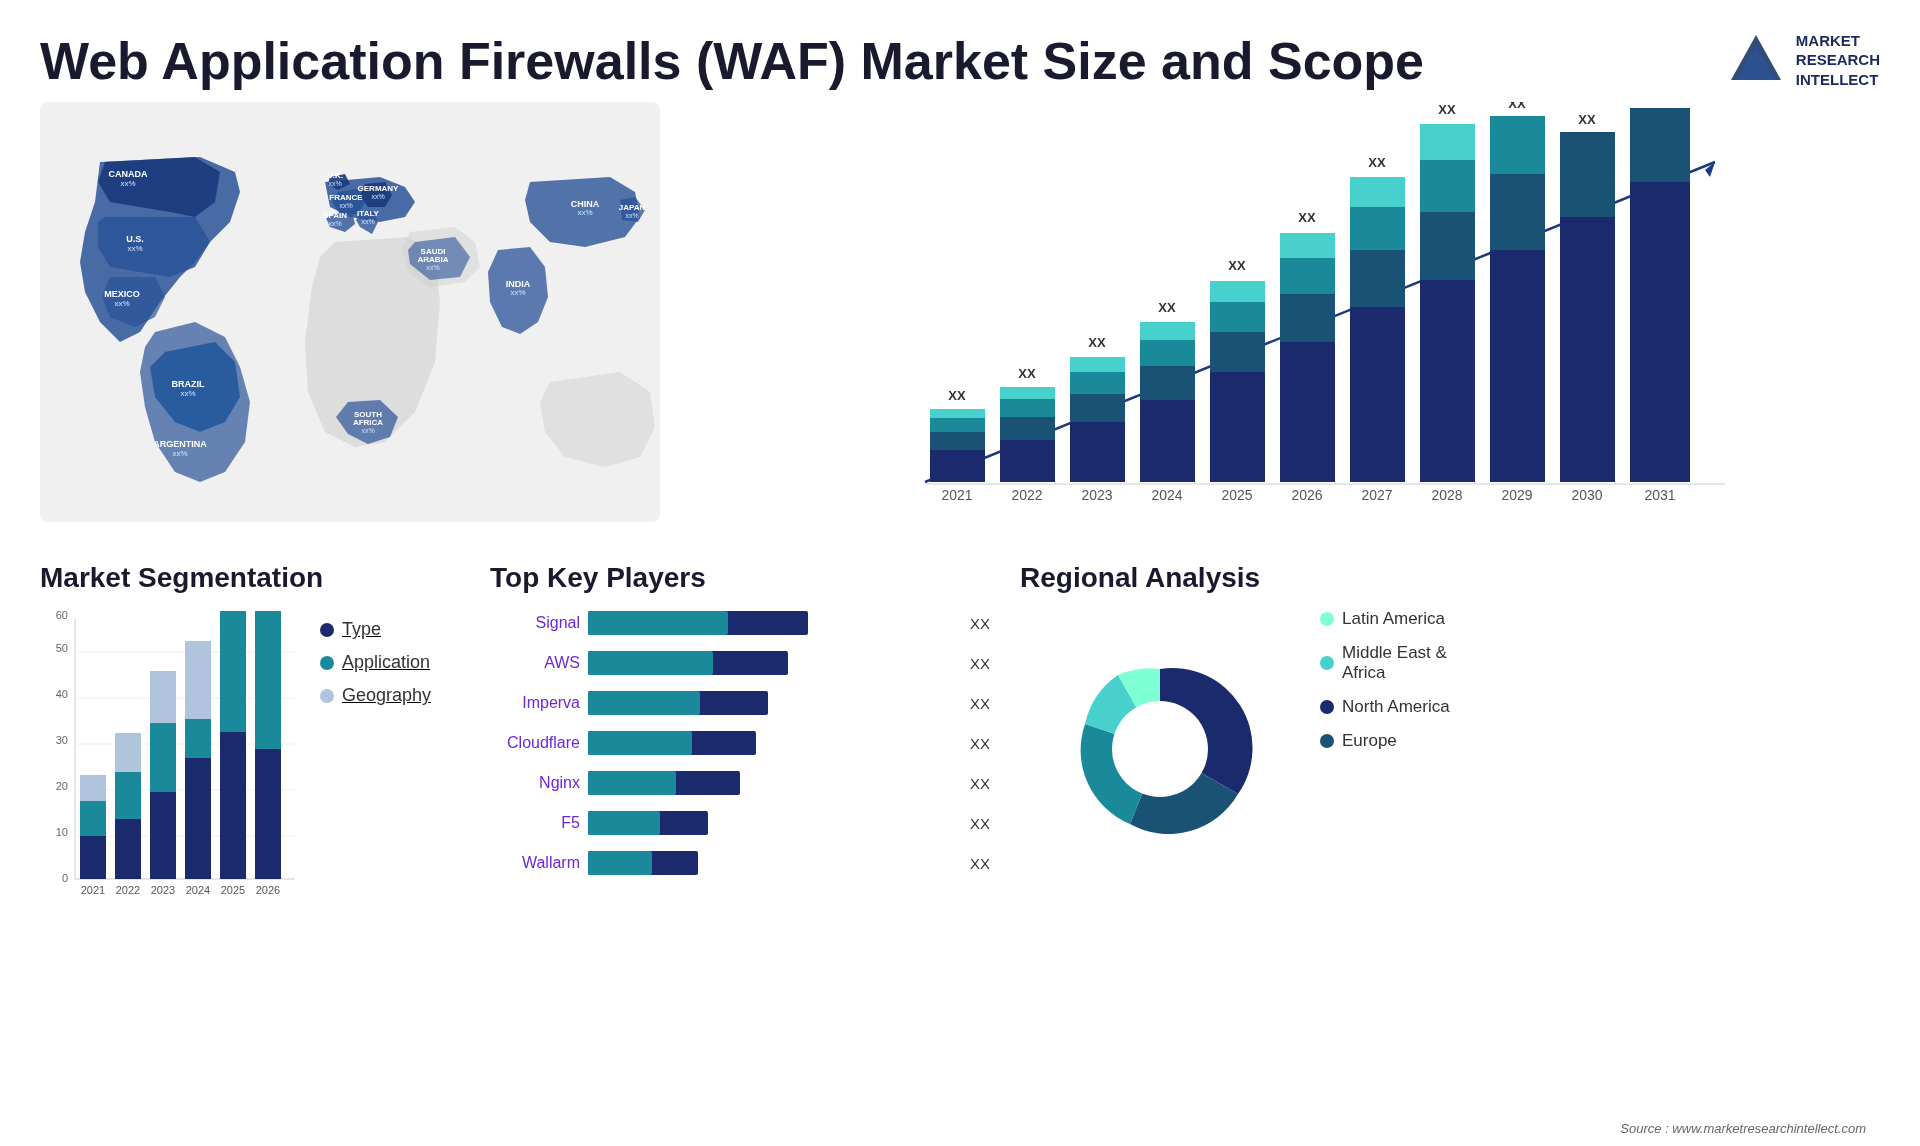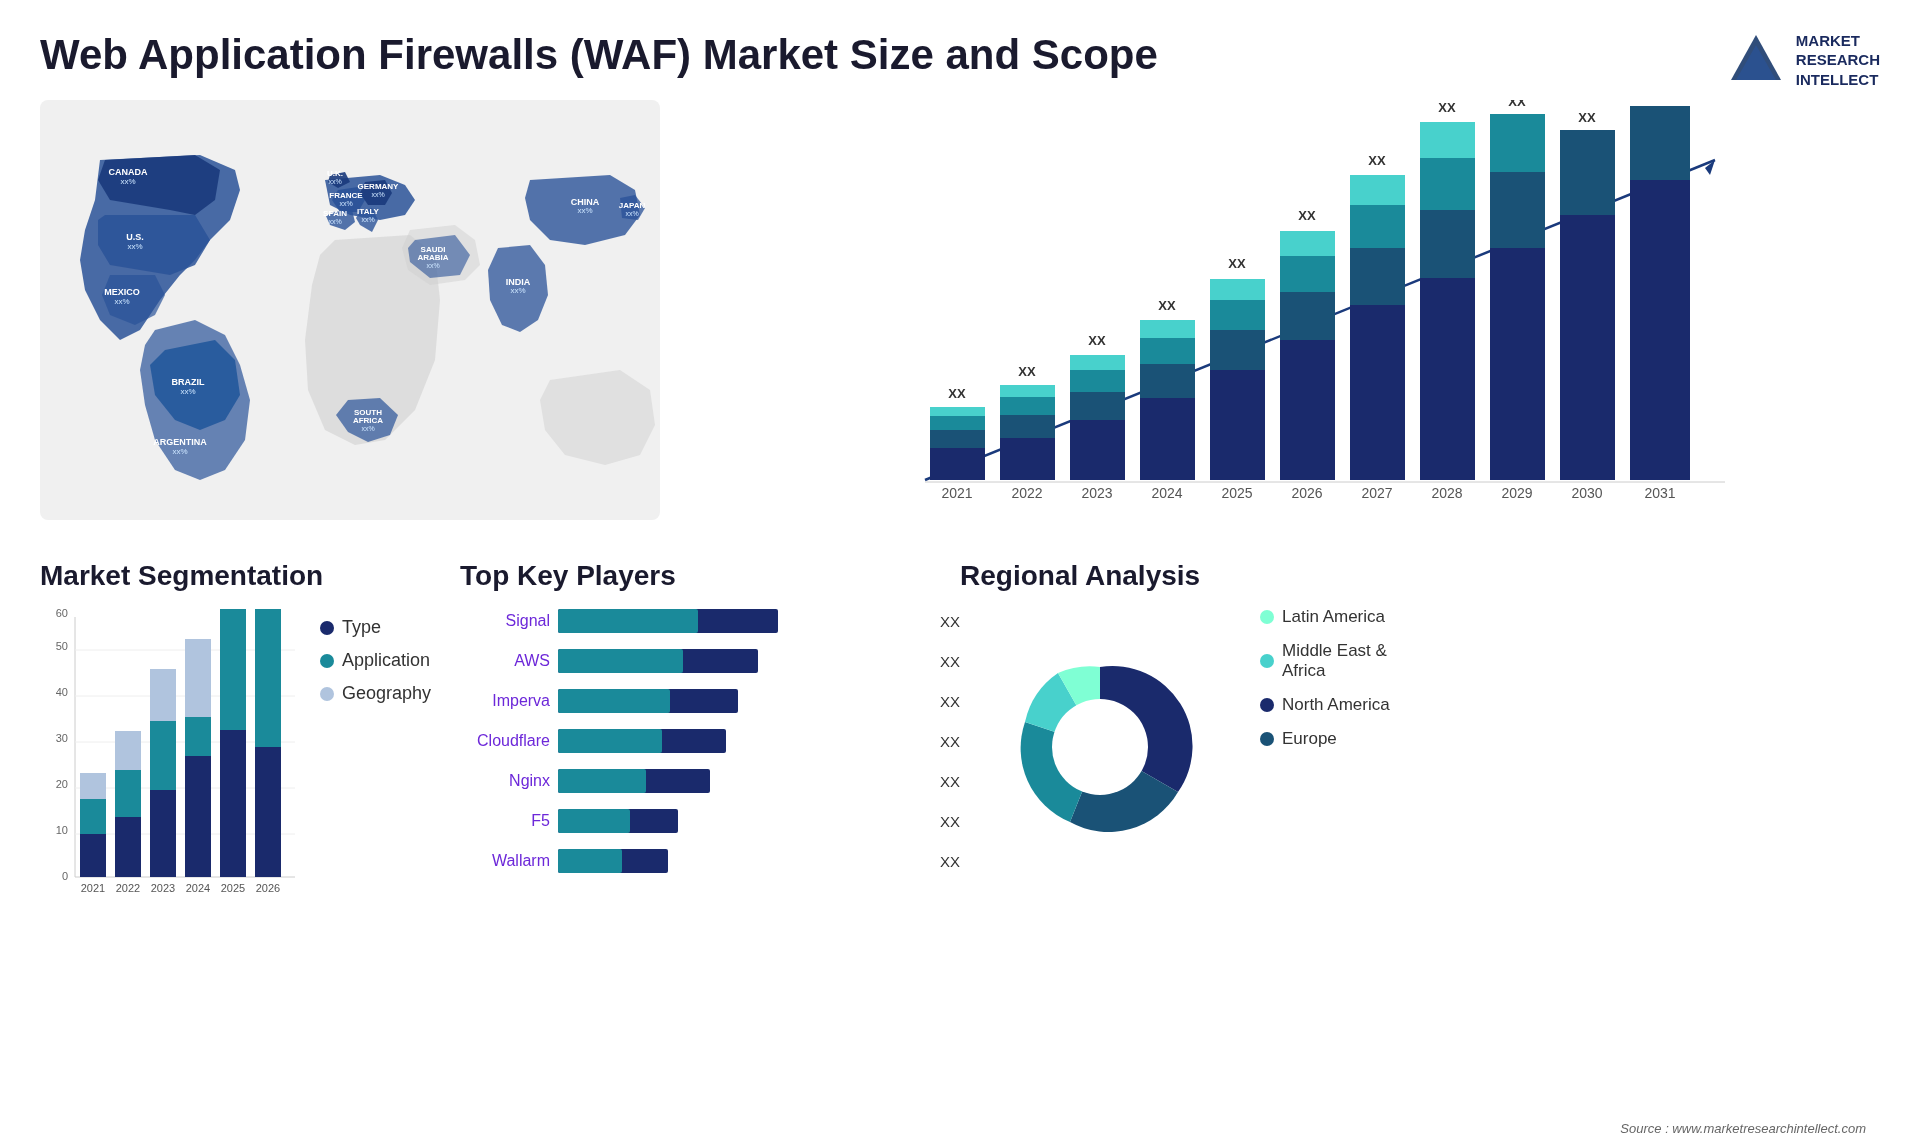--- a/index.html
+++ b/index.html
@@ -13,21 +13,21 @@
     }
 
     
     .header {
       display: flex;
       justify-content: space-between;
       align-items: flex-start;
       padding: 30px 40px 10px 40px;
     }
     .main-title {
-      font-size: 42px;
+      font-size: 52px;
       font-weight: 600;
       color: #1a1a2e;
       line-height: 1.2;
     }
     .logo-area {
       display: flex;
       align-items: center;
       gap: 10px;
     }
     .logo-icon {
@@ -63,20 +63,21 @@
     .bar-chart-section {
       flex: 1;
       position: relative;
       padding-left: 30px;
     }
 
     
     .bottom-area {
       display: flex;
       padding: 20px 24px 0 40px;
+      gap: 30px;
       height: 430px;
     }
 
     .segmentation-section {
       flex: 0 0 380px;
     }
     .key-players-section {
       flex: 0 0 500px;
     }
     .regional-section {
@@ -109,20 +110,21 @@
       display: flex;
       gap: 20px;
       align-items: flex-start;
     }
     .seg-bars {
       flex: 1;
     }
     .seg-legend {
       flex: 0 0 140px;
       padding-top: 10px;
+      text-decoration: underline;
     }
     .legend-item {
       display: flex;
       align-items: center;
       gap: 8px;
       margin-bottom: 12px;
       font-size: 18px;
       color: #333;
     }
     .legend-dot {

